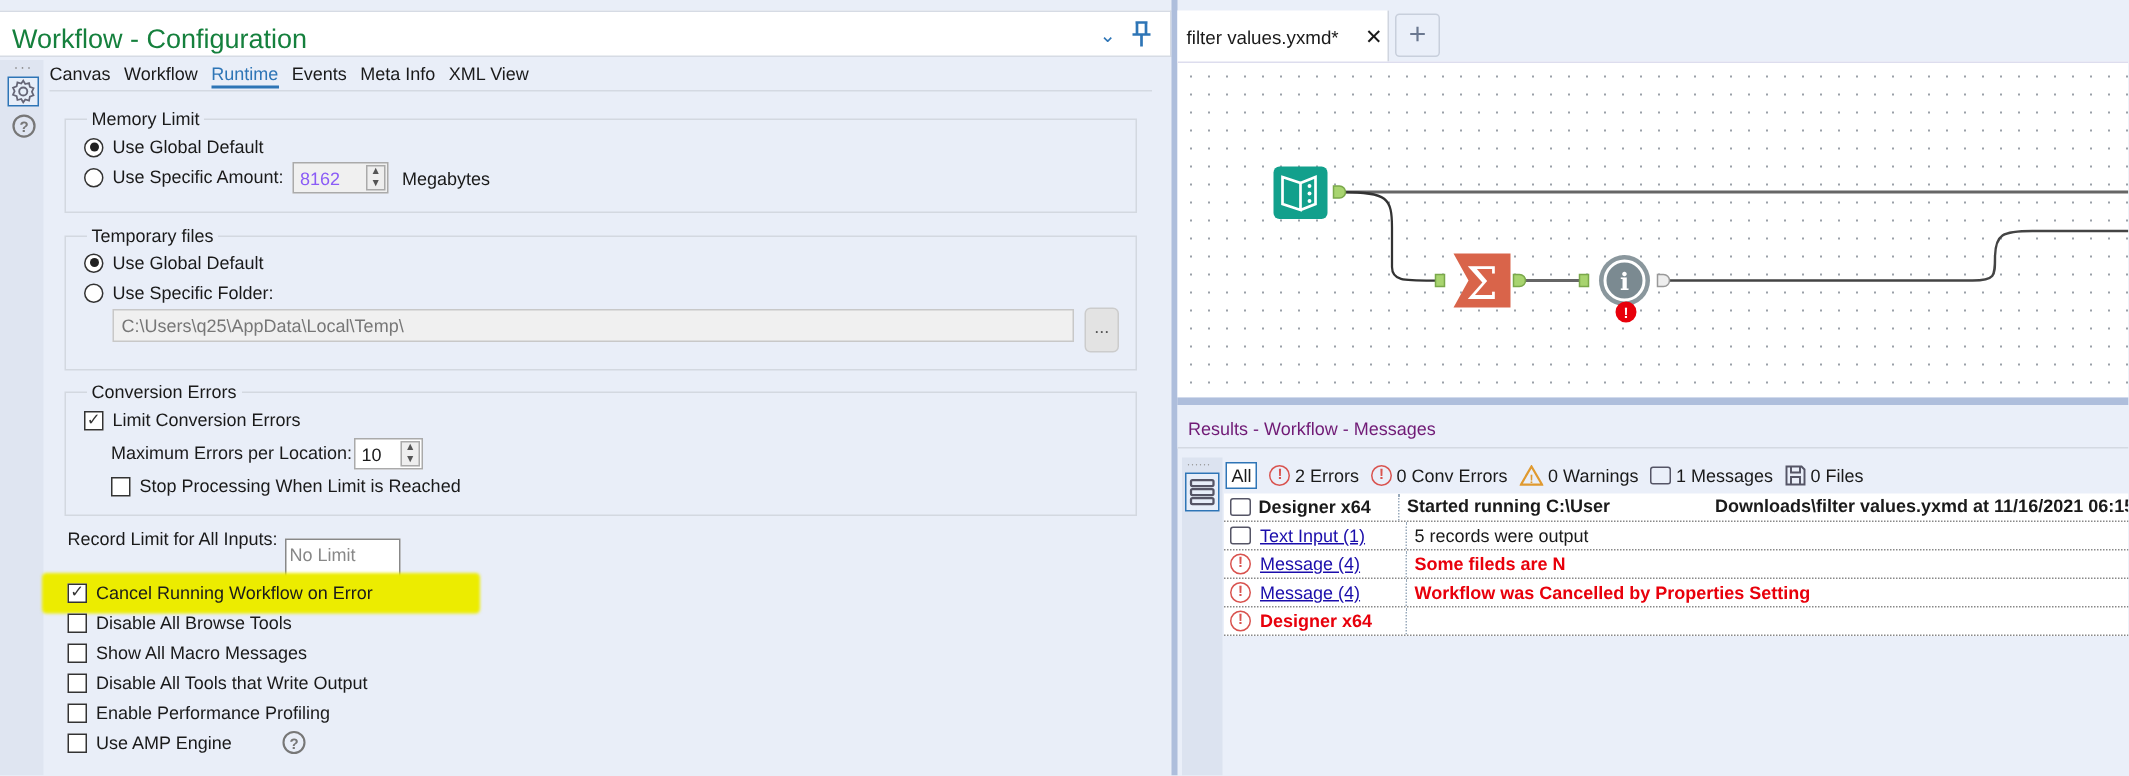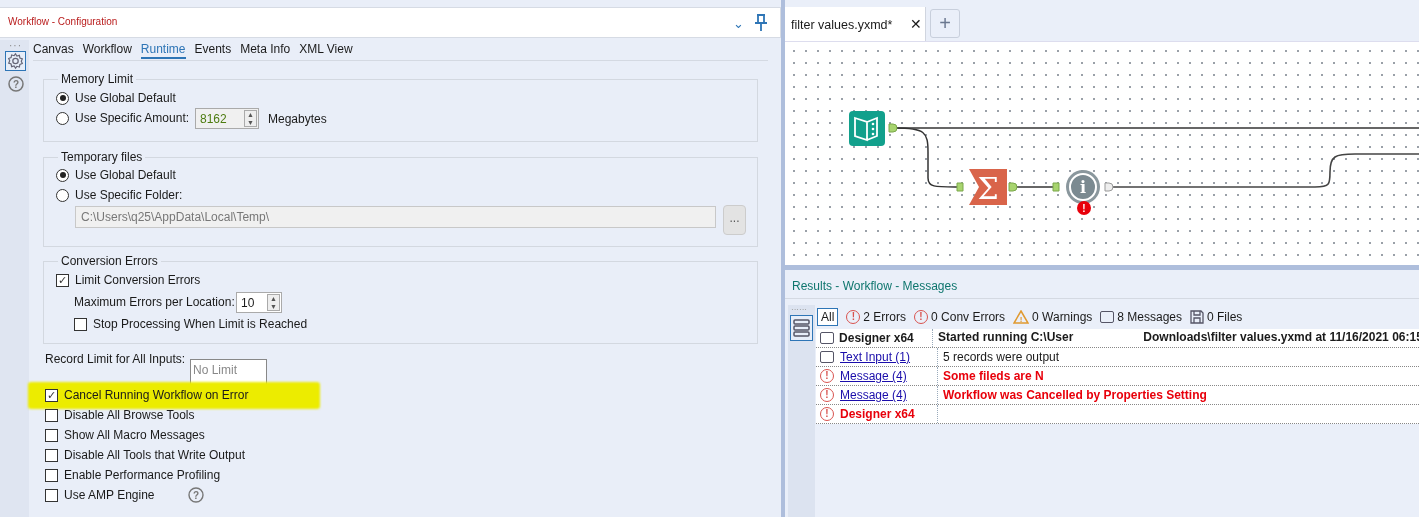--- a/index.html
+++ b/index.html
@@ -1,21 +1,21 @@
 <!DOCTYPE html>
 <html><head>
 <meta charset="utf-8">
 <style>
 *{box-sizing:border-box;margin:0;padding:0}
 body{width:1419px;height:517px;overflow:hidden;background:#eaeff9;font-family:"Liberation Sans","DejaVu Sans",sans-serif;font-size:12px;color:#1a1a1a;position:relative}
 .abs{position:absolute}
 
 #cfg{left:0;top:0;width:780px;height:517px;background:#e9eef8}
 #cfg-title{left:0;top:7px;width:781px;height:31px;background:#fff;border:1px solid #d6dbe4;border-left:none}
-#cfg-title .t{position:absolute;left:8px;top:8px;color:#b91c1c;font-size:10px}
+#cfg-title .t{position:absolute;left:8px;top:8px;color:#15803d;font-size:18px}
 #cfg-title .chev{position:absolute;left:733px;top:8px;color:#2e75b6;font-size:13px}
 #cfg-title .pin{position:absolute;left:753px;top:5px;width:16px;height:20px}
 #side{left:0;top:40px;width:29px;height:477px;background:#dfe5f1}
 #side .dots{position:absolute;left:9px;top:0;color:#888;font-size:10px;letter-spacing:1px}
 #side .gear{position:absolute;left:5px;top:11px;width:21px;height:20px;border:1px solid #2e75b6;background:#e7eef9}
 #side .help{position:absolute;left:8px;top:36px;width:16px;height:16px}
 #tabs{left:33px;top:42px;height:18px}
 #tabs span{margin-right:9px;font-size:12px;color:#1a1a1a;display:inline-block;padding-bottom:1px}
 #tabs span.active{color:#2e75b6;border-bottom:2px solid #2e75b6}
 #tabsline{left:33px;top:60px;width:735px;height:1px;background:#d4d9e2}
@@ -36,21 +36,21 @@
 #canvas-tabs{left:785px;top:7px;width:588px;height:34px;background:#eaeff9}
 #tab-file{position:absolute;left:0;top:0;width:141px;height:35px;background:#fff;border-right:1px solid #d0d5df}
 #tab-file .n{position:absolute;left:6px;top:11px;font-size:12.5px}
 #tab-file .x{position:absolute;left:125px;top:9px;font-size:14px}
 #tab-add{position:absolute;left:145px;top:2px;width:30px;height:29px;border:1px solid #c8cfdc;border-radius:3px;background:#eaeff9;color:#6b7890;font-size:20px;text-align:center;line-height:26px}
 #canvas{left:785px;top:41px;width:634px;height:224px;background-color:#fff;background-image:radial-gradient(circle,#9aa0a8 0.8px,transparent 1px);background-size:12px 12px;background-position:3px 3px;border-top:1px solid #dde}
 #canvas svg{position:absolute;left:0;top:0}
 
 #res-sep{left:785px;top:265px;width:634px;height:5px;background:#aebedc}
 #res-title{left:785px;top:270px;width:634px;height:29px;background:#eaeff9;border-bottom:1px solid #d4d9e2}
-#res-title span{position:absolute;left:7px;top:9px;color:#0f766e;font-size:12px}
+#res-title span{position:absolute;left:7px;top:9px;color:#701a75;font-size:12px}
 #res-side{left:788px;top:305px;width:27px;height:212px;background:#dce3f0}
 #res-side .dots{position:absolute;left:3px;top:0;color:#999;font-size:8px;letter-spacing:0}
 #res-side .ico{position:absolute;left:2px;top:10px;width:23px;height:26px;border:1px solid #2e75b6;background:#e7eef9}
 #filters{left:817px;top:307px;height:20px;display:flex;align-items:center;gap:8px;font-size:12px}
 #filters .all{border:1px solid #2e75b6;padding:1px 3px;background:#fff}
 #filters .f{display:flex;align-items:center;gap:3px}
 .icirc{width:14px;height:14px;border:1.5px solid #d9534f;border-radius:50%;color:#d9534f;font-size:10px;line-height:11px;text-align:center;font-weight:bold}
 #msgs{left:816px;top:329px;width:603px;background:#fff}
 .row{display:flex;height:19px;border-bottom:1px dotted #888;align-items:center;font-size:12px;white-space:nowrap;overflow:hidden}
 .row .ic{width:22px;display:flex;justify-content:center}
@@ -97,21 +97,21 @@
 </fieldset>
 <div class="radio" style="left:56px;top:91px">
     <span class="rdot on"></span>
     <span>Use Global Default</span>
   </div>
 <div class="radio" style="left:56px;top:111px">
     <span class="rdot"></span>
     <span>Use Specific Amount:</span>
   </div>
 <div class="spin" style="left:195px;top:108px;width:64px">
-  <span class="v" style="color:#4d7c0f">8162</span>
+  <span class="v" style="color:#8b5cf6">8162</span>
   <span class="btns">▲<br>▼</span>
 </div>
 <span class="abs" style="left:268px;top:112px">Megabytes</span>
 
 <fieldset style="left:43px;top:150px;width:715px;height:97px">
   <legend>Temporary files</legend>
 </fieldset>
 <div class="radio" style="left:56px;top:168px">
     <span class="rdot on"></span>
     <span>Use Global Default</span>
@@ -245,21 +245,21 @@
     </span>
   <span class="f">
       <svg width="16" height="14" viewBox="0 0 16 14">
         <path d="M8 1 L15 13 H1Z" fill="none" stroke="#e09a30" stroke-width="1.5"></path>
         <text x="8" y="12" font-size="8" text-anchor="middle" fill="#e09a30" font-weight="bold" font-family="Liberation Sans, sans-serif">!</text>
       </svg>
       <span>0 Warnings</span>
     </span>
   <span class="f">
       <span class="bubble"></span>
-      <span>8 Messages</span>
+      <span>1 Messages</span>
     </span>
   <span class="f">
       <svg width="14" height="14" viewBox="0 0 14 14">
         <path d="M1 1 H11 L13 3 V13 H1Z M4 1 V5 H10 V1 M4 13 V8 H10 V13" fill="none" stroke="#556" stroke-width="1.3"></path>
       </svg>
       <span>0 Files</span>
     </span>
 </div>
 
 <div id="msgs" class="abs">

